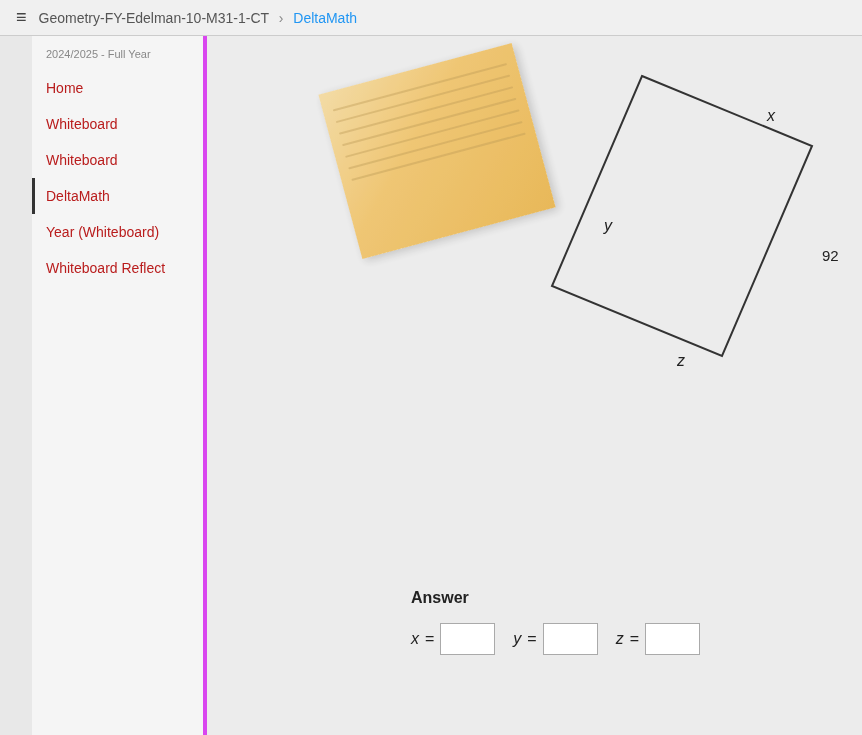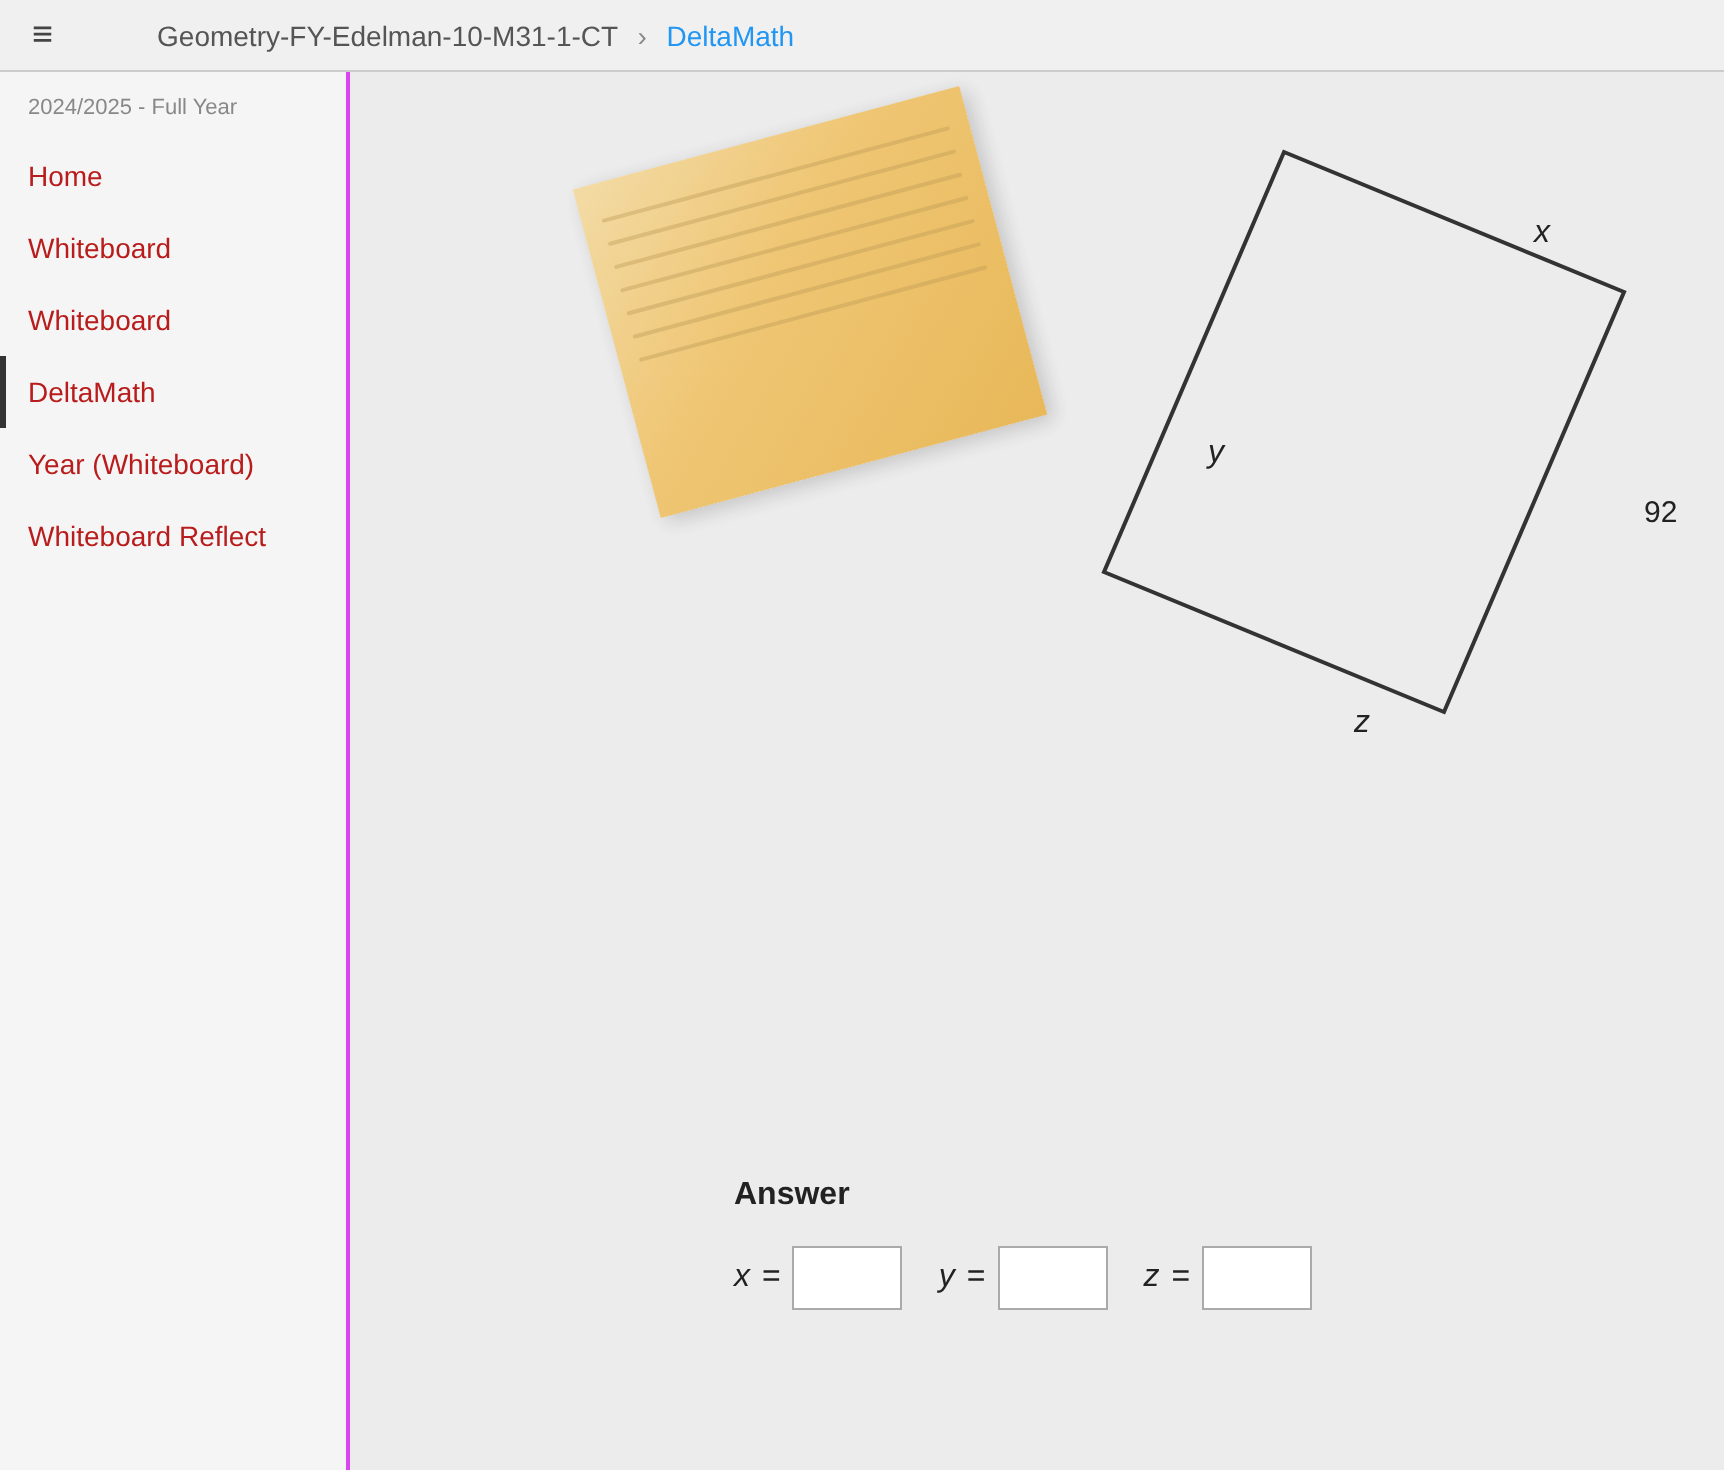--- a/index.html
+++ b/index.html
@@ -22,43 +22,43 @@
       height: 36px;
     }
     .hamburger {
       font-size: 18px;
       margin-right: 12px;
       color: #444;
     }
     .breadcrumb {
       font-size: 14px;
       color: #555;
-      margin-left: 40px;
     }
     .breadcrumb .sep {
       margin: 0 6px;
       color: #888;
     }
     .breadcrumb .active {
       color: #2196F3;
     }
 
     
     .layout {
       display: flex;
       height: calc(735px - 36px);
     }
 
     
     .sidebar {
       width: 175px;
       background: #f5f5f5;
       padding: 12px 0;
-      border-right: 2px solid #d946ef;
+      border-right: 4px solid #d946ef;
       flex-shrink: 0;
+      margin-left: 32px;
     }
     .sidebar-year {
       font-size: 11px;
       color: #888;
       padding: 0 14px 10px 14px;
     }
     .sidebar-item {
       padding: 10px 14px;
       font-size: 14px;
       color: #b91c1c;
@@ -115,21 +115,21 @@
     .paper-line {
       height: 2px;
       background: rgba(180,140,60,0.4);
       border-radius: 1px;
     }
 
     
     .answer-section {
       position: absolute;
       bottom: 80px;
-      left: 192px;
+      left: 204px;
     }
     .answer-label {
       font-size: 16px;
       font-weight: bold;
       margin-bottom: 16px;
       color: #222;
     }
     .answer-inputs {
       display: flex;
       align-items: center;

